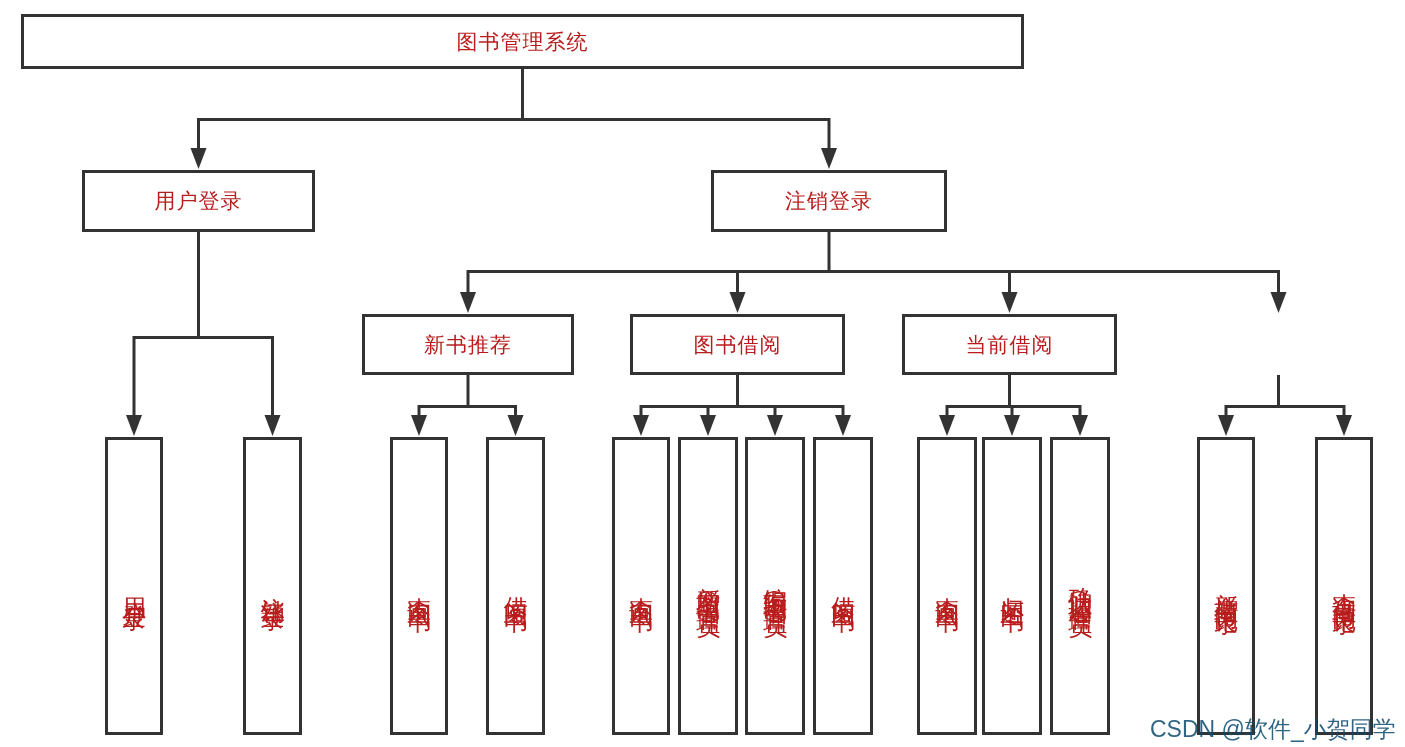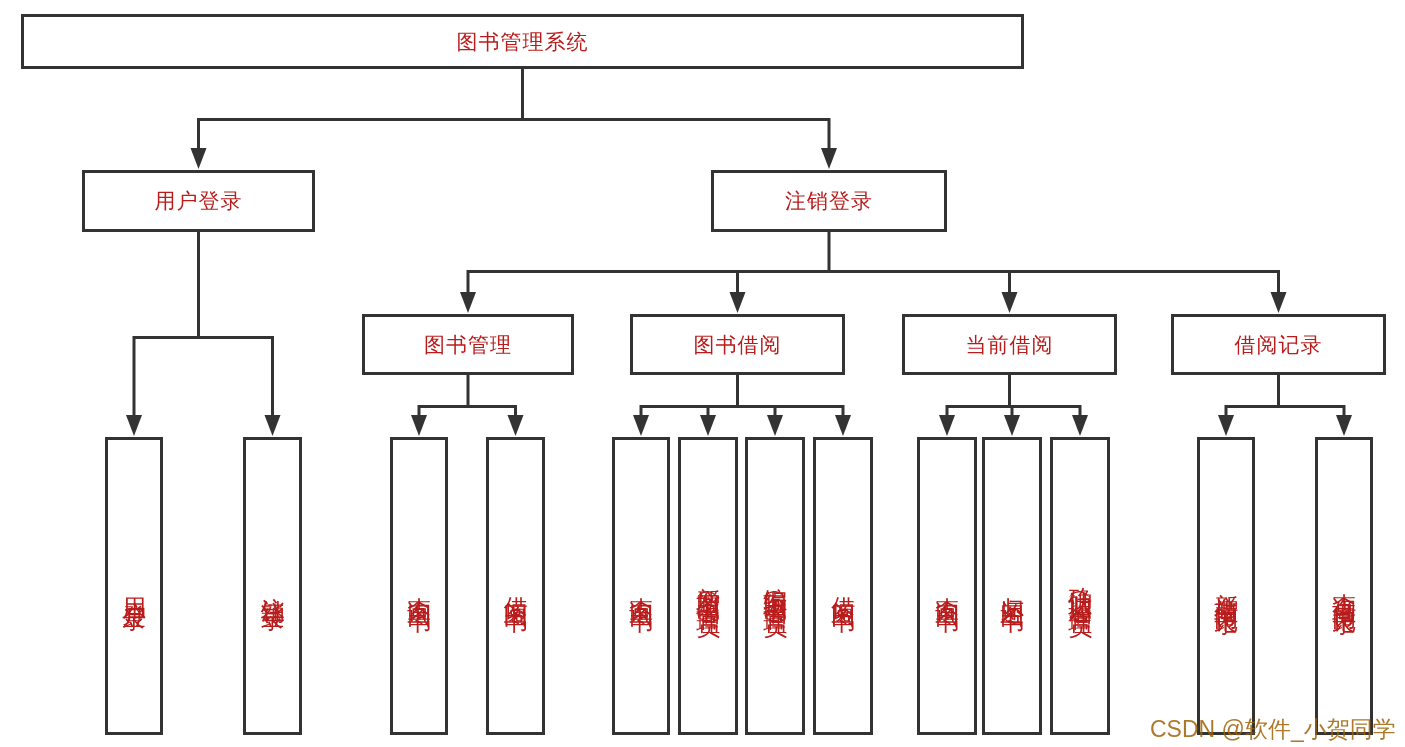--- a/index.html
+++ b/index.html
@@ -71,21 +71,21 @@
   .leaf-d2 { left: 982px;  width: 60px; }
   .leaf-d3 { left: 1050px; width: 60px; }
   .leaf-e1 { left: 1197px; width: 58px; }
   .leaf-e2 { left: 1315px; width: 58px; }
   .watermark {
     position: absolute;
     left: 1150px;
     top: 714px;
     z-index: 3;
     font-size: 23px;
-    color: #a16207;
+    color: #0c4a6e;
     opacity: 0.85;
     white-space: nowrap;
   }
 </style>
 </head>
 <body>
 
 <div class="stage">
 
   <svg class="connectors" viewBox="0 0 1405 747" xmlns="http://www.w3.org/2000/svg">
@@ -159,31 +159,28 @@
   </div>
 
   <div class="node box-user-login">
     <span class="hlabel">用户登录</span>
   </div>
   <div class="node box-book-management">
     <span class="hlabel">注销登录</span>
   </div>
 
   <div class="node l3 box-new-book-recommend">
-    <span class="hlabel">图书管理</span>
+    <span class="hlabel">新书推荐</span>
   </div>
   <div class="node l3 box-book-borrowing">
     <span class="hlabel">图书借阅</span>
   </div>
   <div class="node l3 box-current-borrowing">
     <span class="hlabel">当前借阅</span>
   </div>
-  <div class="node l3 box-borrowing-records">
-    <span class="hlabel">借阅记录</span>
-  </div>
 
   <div class="node leaf leaf-a1">
     <span class="vtext">用户登录</span>
   </div>
   <div class="node leaf leaf-a2">
     <span class="vtext">注销登录</span>
   </div>
 
   <div class="node leaf leaf-b1">
     <span class="vtext">查询图书</span>

